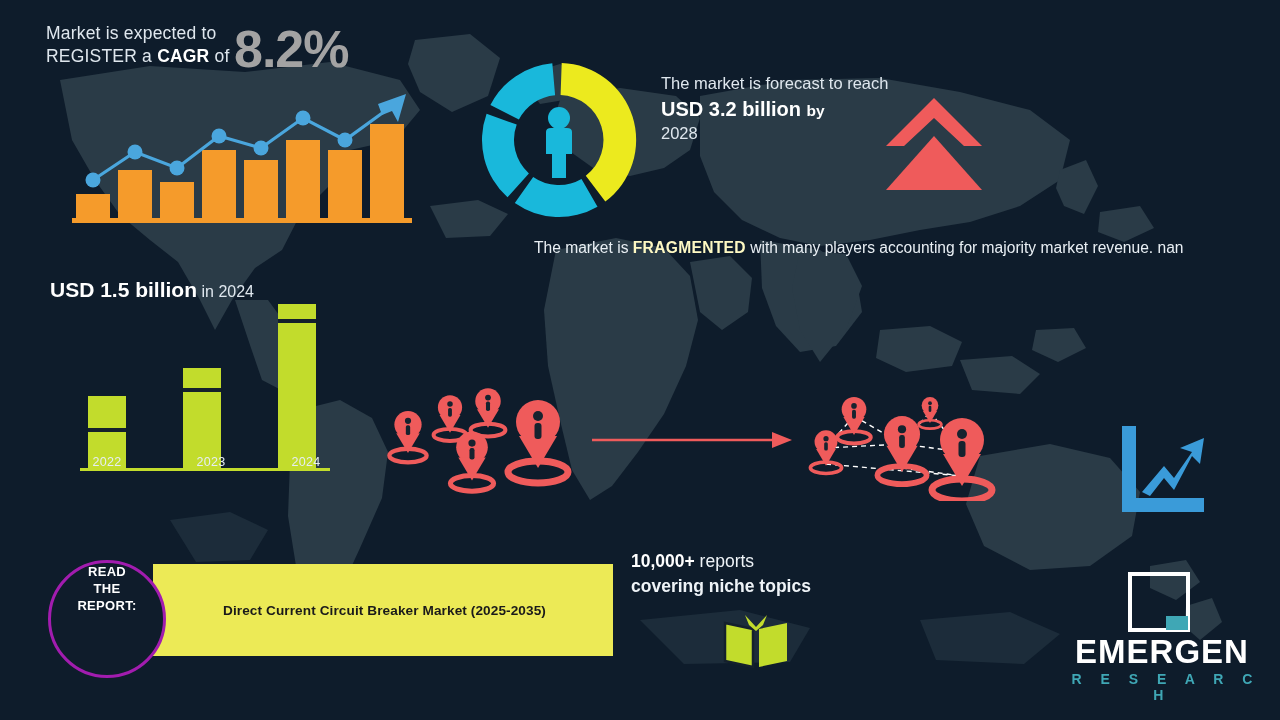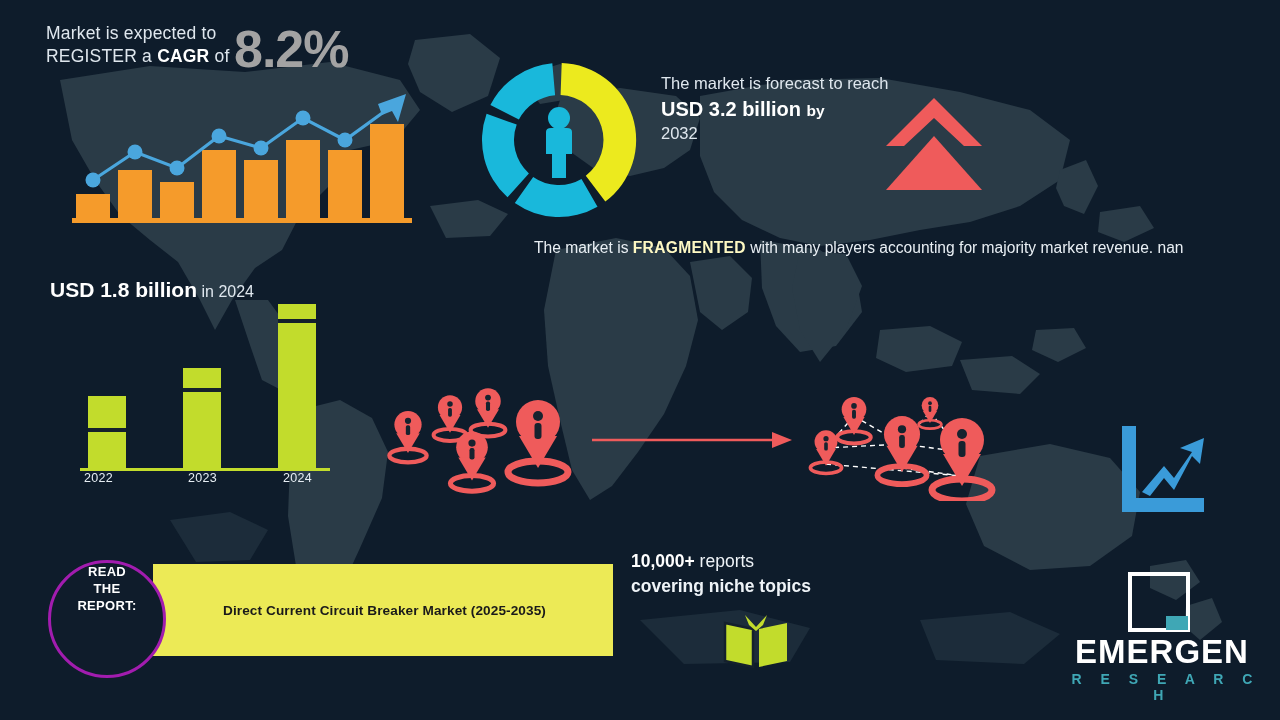--- a/index.html
+++ b/index.html
@@ -53,22 +53,22 @@
 
   
   #valued-block { position: absolute; left: 50px; top: 274px; width: 330px; }
   #valued-lead { font-size: 16.5px; color: #dfe7ee; line-height: 22px; }
   #valued-value { font-size: 21px; font-weight: 700; color: #ffffff; line-height: 28px; margin-top: 2px;}
   #valued-value .small { font-size: 16px; font-weight: 400; color: #dfe7ee; }
 
   
   #green-chart { position: absolute; left: 80px; top: 296px; width: 250px; height: 180px; }
   .yearlabel {
-    position: absolute; font-size: 12.5px; color: #e6edf3; 
-    width: 46px; top: 455px; letter-spacing: .3px; margin-top: 16px;
+    position: absolute; font-size: 12.5px; color: #e6edf3; text-align: center;
+    width: 46px; top: 455px; letter-spacing: .3px;
   }
 
   
   #pins-left  { position: absolute; left: 380px; top: 386px; width: 200px; height: 110px; }
   #arrow-mid  { position: absolute; left: 592px; top: 428px; width: 200px; height: 24px; }
   #pins-right { position: absolute; left: 806px; top: 386px; width: 200px; height: 115px; }
 
   
   #chart-icon { position: absolute; left: 1118px; top: 424px; width: 88px; height: 92px; }
 
@@ -222,35 +222,35 @@
       </g>
     </g>
   </svg>
 
   <div id="forecast-block">
     <div id="forecast-lead">The market is forecast to reach</div>
     <div id="forecast-value">
       <span>USD 3.2 billion</span>
       <span class="small">by</span>
     </div>
-    <div id="forecast-year">2032</div>
+    <div id="forecast-year">2028</div>
   </div>
 
   <svg id="chevrons" viewBox="0 0 100 96">
     <path d="M50 2 L98 50 L80 50 L50 22 L20 50 L2 50 Z" fill="#ef5b5b"></path>
     <path d="M50 40 L98 94 L2 94 Z" fill="#ef5b5b"></path>
   </svg>
 
   <div id="fragmented">
     <span>The market is </span><span class="hl">FRAGMENTED</span><span> with many players accounting for majority market revenue. nan</span>
   </div>
 
   <div id="valued-block">
     <div id="valued-value">
-      <span>USD 1.8 billion</span><span class="small"> in 2024</span>
+      <span>USD 1.5 billion</span><span class="small"> in 2024</span>
     </div>
   </div>
 
   <svg id="green-chart" viewBox="0 0 250 180">
     <g>
 
       <rect x="8" y="100" width="38" height="72" fill="#c2dc2c"></rect>
       <rect x="8" y="132" width="38" height="4" fill="#14202c"></rect>
 
       <rect x="103" y="72" width="38" height="100" fill="#c2dc2c"></rect>

